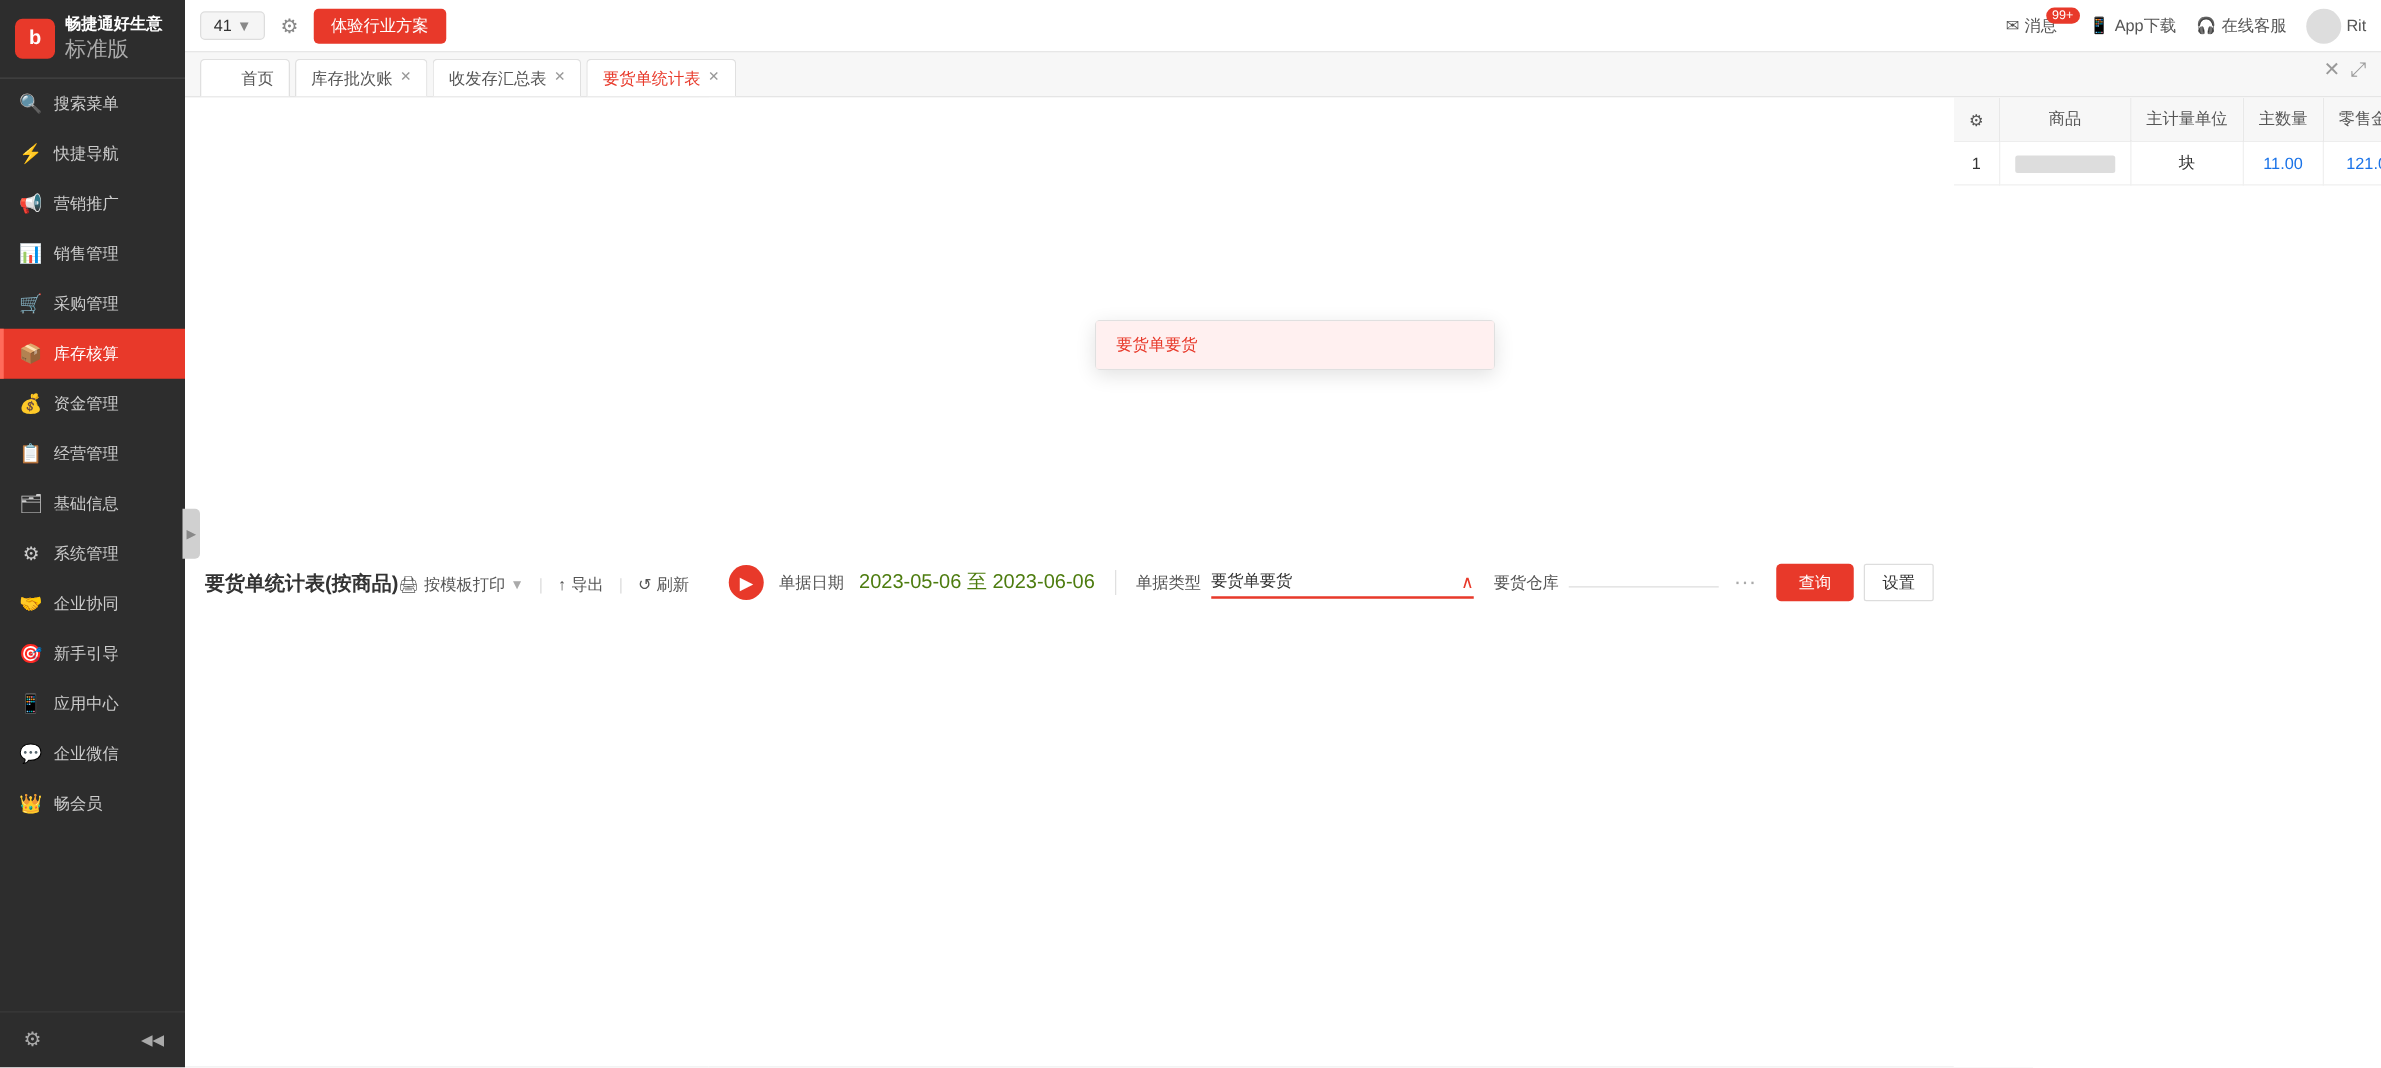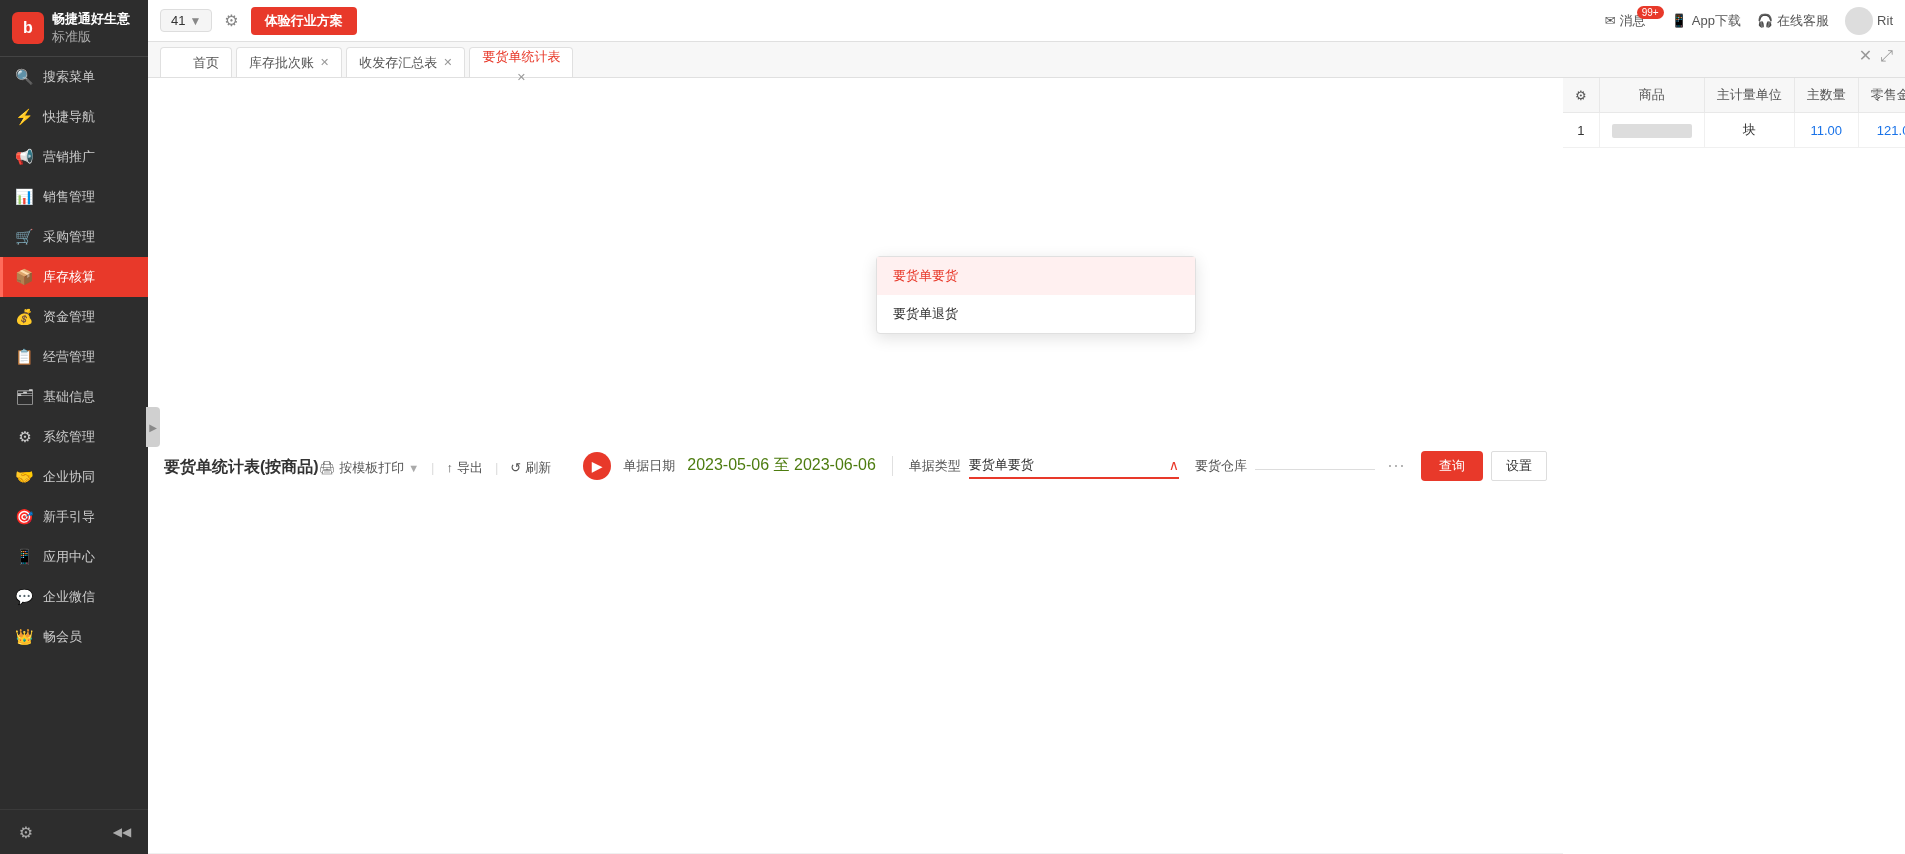--- a/index.html
+++ b/index.html
@@ -32,21 +32,21 @@
       align-items: center;
       justify-content: center;
       color: white;
       font-weight: bold;
       font-size: 16px;
       margin-right: 8px;
       flex-shrink: 0;
     }
     .sidebar-logo-text { font-size: 12px; line-height: 1.4; }
     .sidebar-logo-text .main { font-size: 13px; font-weight: bold; color: #fff; }
-    .sidebar-logo-text .sub { font-size: 13px; color: #aaa; }
+    .sidebar-logo-text .sub { font-size: 17px; color: #aaa; }
 
     .sidebar-scroll {
       flex: 1;
       overflow-y: auto;
       overflow-x: hidden;
     }
     .sidebar-scroll::-webkit-scrollbar { width: 4px; }
     .sidebar-scroll::-webkit-scrollbar-thumb { background: #555; }
 
     .sidebar-item {
@@ -131,21 +131,20 @@
       padding: 4px;
     }
     .topbar-trial-btn {
       background: #e8392a;
       color: #fff;
       border: none;
       border-radius: 4px;
       padding: 5px 14px;
       font-size: 13px;
       cursor: pointer;
-      font-weight: bold;
     }
     .topbar-right {
       display: flex;
       align-items: center;
       gap: 16px;
       color: #555;
     }
     .topbar-right-item {
       display: flex;
       align-items: center;
@@ -204,21 +203,20 @@
       border-color: #e0e0e0;
       padding-left: 32px;
     }
     .tab.active {
       background: #fff;
       color: #e8392a;
       border-color: #e0e0e0;
       border-bottom-color: #fff;
       position: relative;
       z-index: 1;
-      flex-direction: column;
     }
     .tab-close {
       font-size: 11px;
       color: #999;
       line-height: 1;
     }
 
     .tabbar-actions {
       position: absolute;
       right: 12px;
@@ -744,19 +742,16 @@
           </tr>
         </tbody>
       </table>
 
     </div>
 
     <div class="dropdown-overlay">
       <div class="dropdown-item selected">
         <span>要货单要货</span>
       </div>
-      <div class="dropdown-item">
-        <span>要货单退货</span>
-      </div>
     </div>
 
   </div>
 </div>
 
 </body></html>

